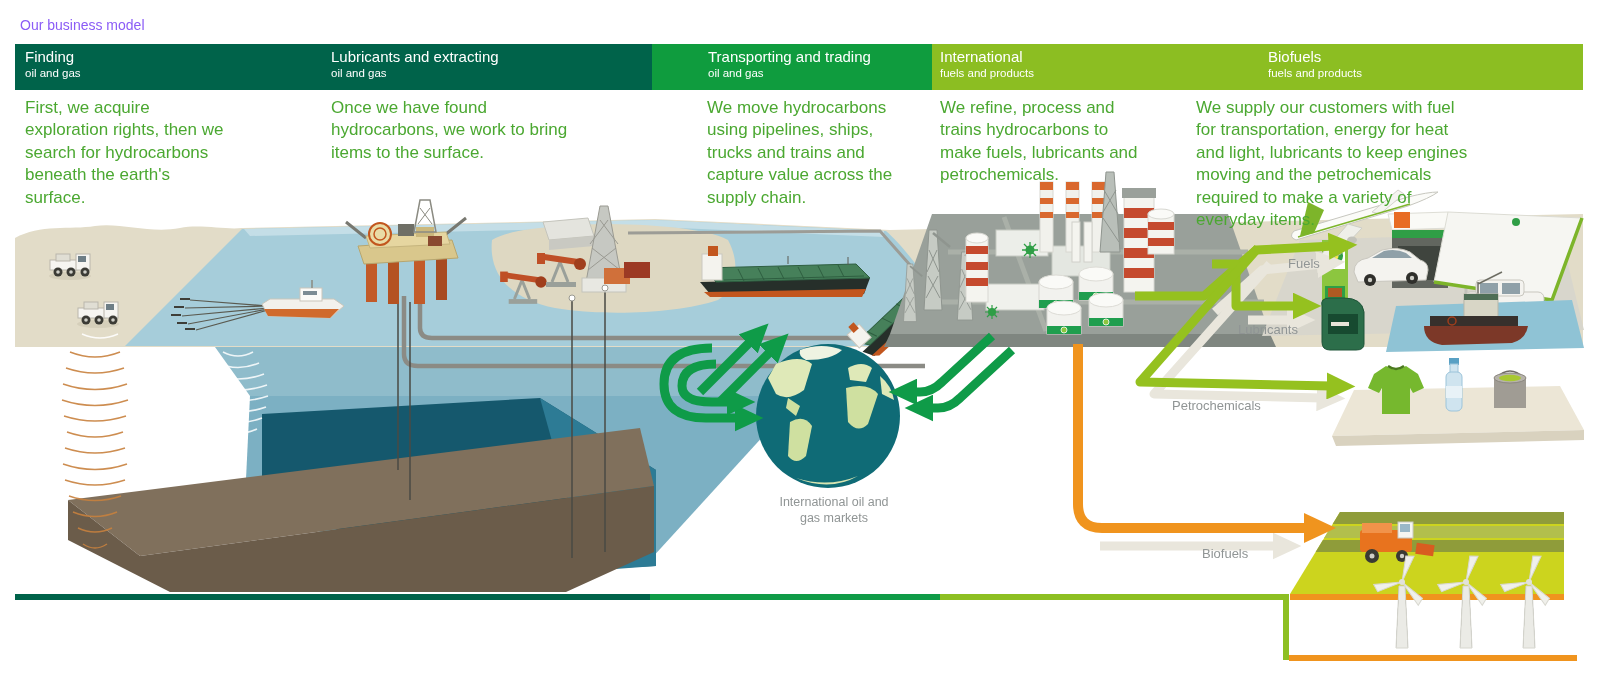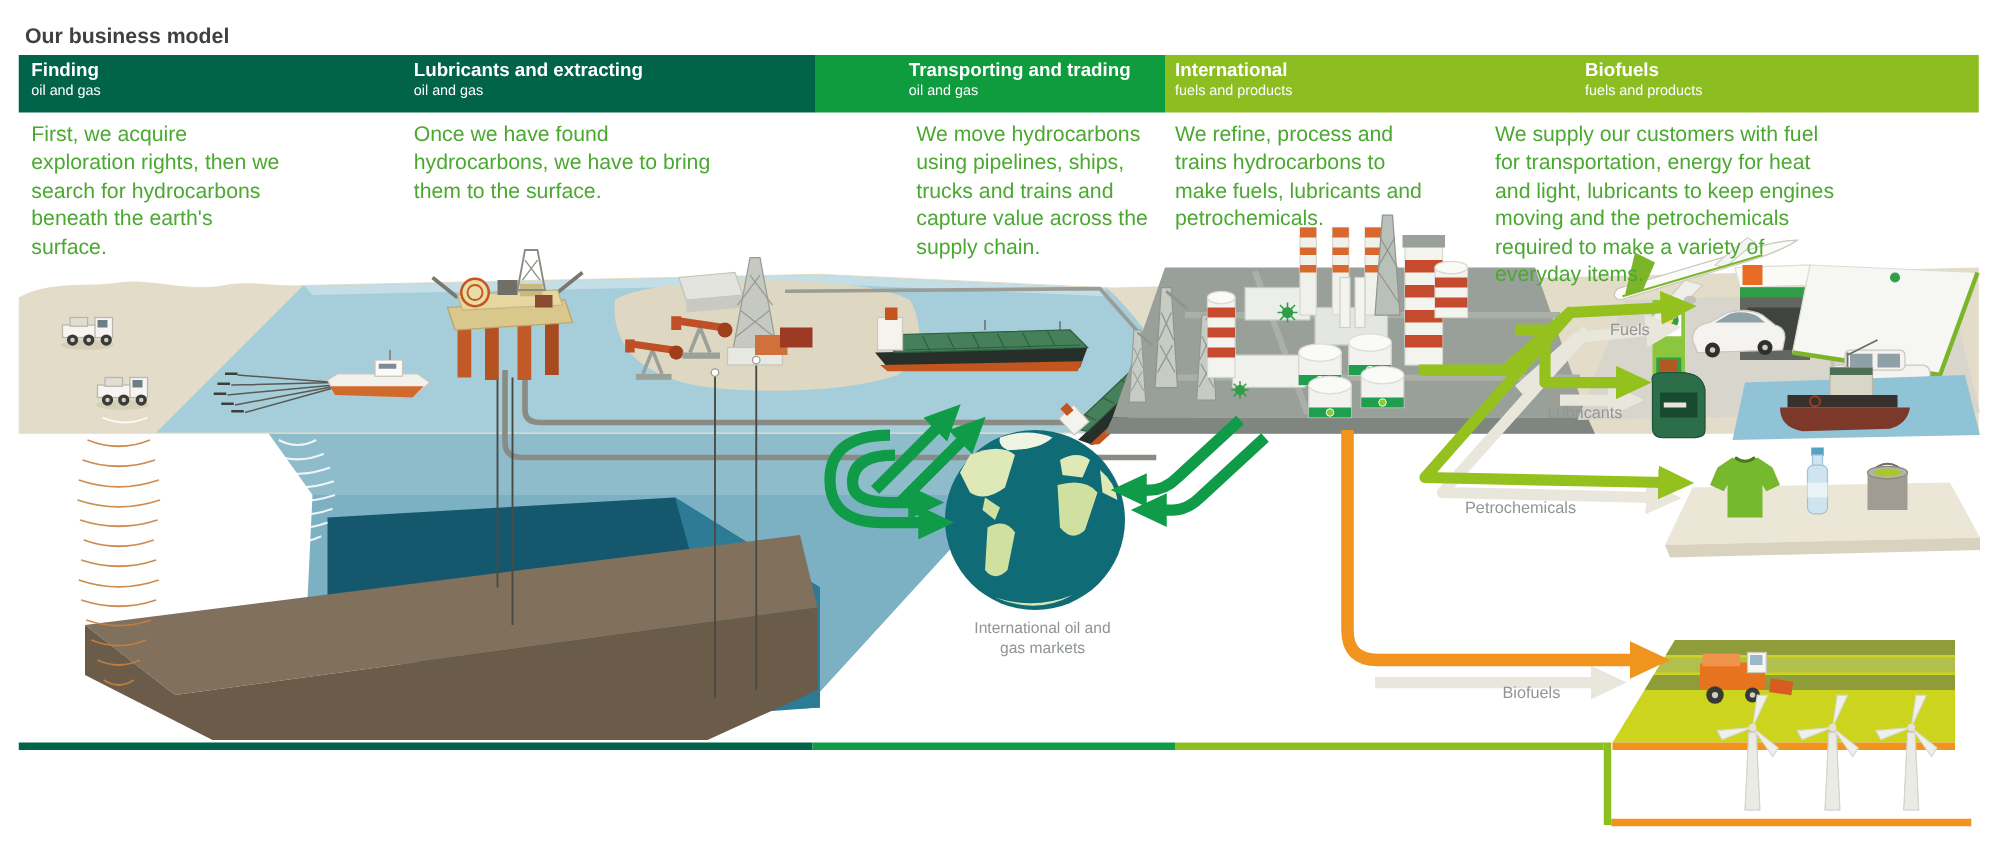--- a/index.html
+++ b/index.html
@@ -1,24 +1,24 @@
 <!DOCTYPE html>
 <html><head>
 <meta charset="utf-8">
 <style>
   html,body{margin:0;padding:0}
   body{width:1600px;height:682px;position:relative;background:#fff;overflow:hidden;
        font-family:"Liberation Sans",sans-serif;}
-  .page-title{position:absolute;left:20px;top:8px;font-size:17px;font-weight:bold;color:#404040}
+  .page-title{position:absolute;left:20px;top:8px;font-size:14px;font-weight:normal;color:#8b5cf6}
   .band{position:absolute;top:44px;height:46px}
   .band-dark{left:15px;width:637px;background:#00634a}
   .band-mid{left:652px;width:280px;background:#0f9c3e}
   .band-light{left:932px;width:651px;background:#8cbe22}
   .stage{position:absolute;top:49px;color:#fff}
-  .stage .t{font-size:15px;font-weight:bold;line-height:1.12}
+  .stage .t{font-size:15px;font-weight:normal;line-height:1.12}
   .stage .s{font-size:11.5px;line-height:1.25}
   .desc{position:absolute;top:97px;font-size:17px;line-height:1.32;color:#4ba831}
   svg{position:absolute;left:0;top:0}
   svg text{font-family:"Liberation Sans",sans-serif;fill:#909595}
 </style>
 </head>
 <body>
 
 <svg width="1600" height="682" viewBox="0 0 1600 682">
   <defs>
@@ -453,30 +453,30 @@
 <div class="band band-light"></div>
 
 <div class="stage" style="left:25px">
   <div class="t">Finding</div>
   <div class="s">oil and gas</div>
 </div>
 <div class="stage" style="left:331px">
   <div class="t">Lubricants and extracting</div>
   <div class="s">oil and gas</div>
 </div>
-<div class="stage" style="left:727px">
+<div class="stage" style="left:708px">
   <div class="t">Transporting and trading</div>
   <div class="s">oil and gas</div>
 </div>
 <div class="stage" style="left:940px">
   <div class="t">International</div>
   <div class="s">fuels and products</div>
 </div>
 <div class="stage" style="left:1268px">
   <div class="t">Biofuels</div>
   <div class="s">fuels and products</div>
 </div>
 
 <div class="desc" style="left:25px;width:205px">First, we acquire exploration rights, then we search for hydrocarbons beneath the earth's surface.</div>
-<div class="desc" style="left:331px;width:240px">Once we have found hydrocarbons, we have to bring them to the surface.</div>
-<div class="desc" style="left:733px;width:206px">We move hydrocarbons using pipelines, ships, trucks and trains and capture value across the supply chain.</div>
+<div class="desc" style="left:331px;width:240px">Once we have found hydrocarbons, we work to bring items to the surface.</div>
+<div class="desc" style="left:707px;width:206px">We move hydrocarbons using pipelines, ships, trucks and trains and capture value across the supply chain.</div>
 <div class="desc" style="left:940px;width:210px">We refine, process and trains hydrocarbons to make fuels, lubricants and petrochemicals.</div>
 <div class="desc" style="left:1196px;width:282px">We supply our customers with fuel for transportation, energy for heat and light, lubricants to keep engines moving and the petrochemicals required to make a variety of everyday items.</div>
 
 </body></html>

